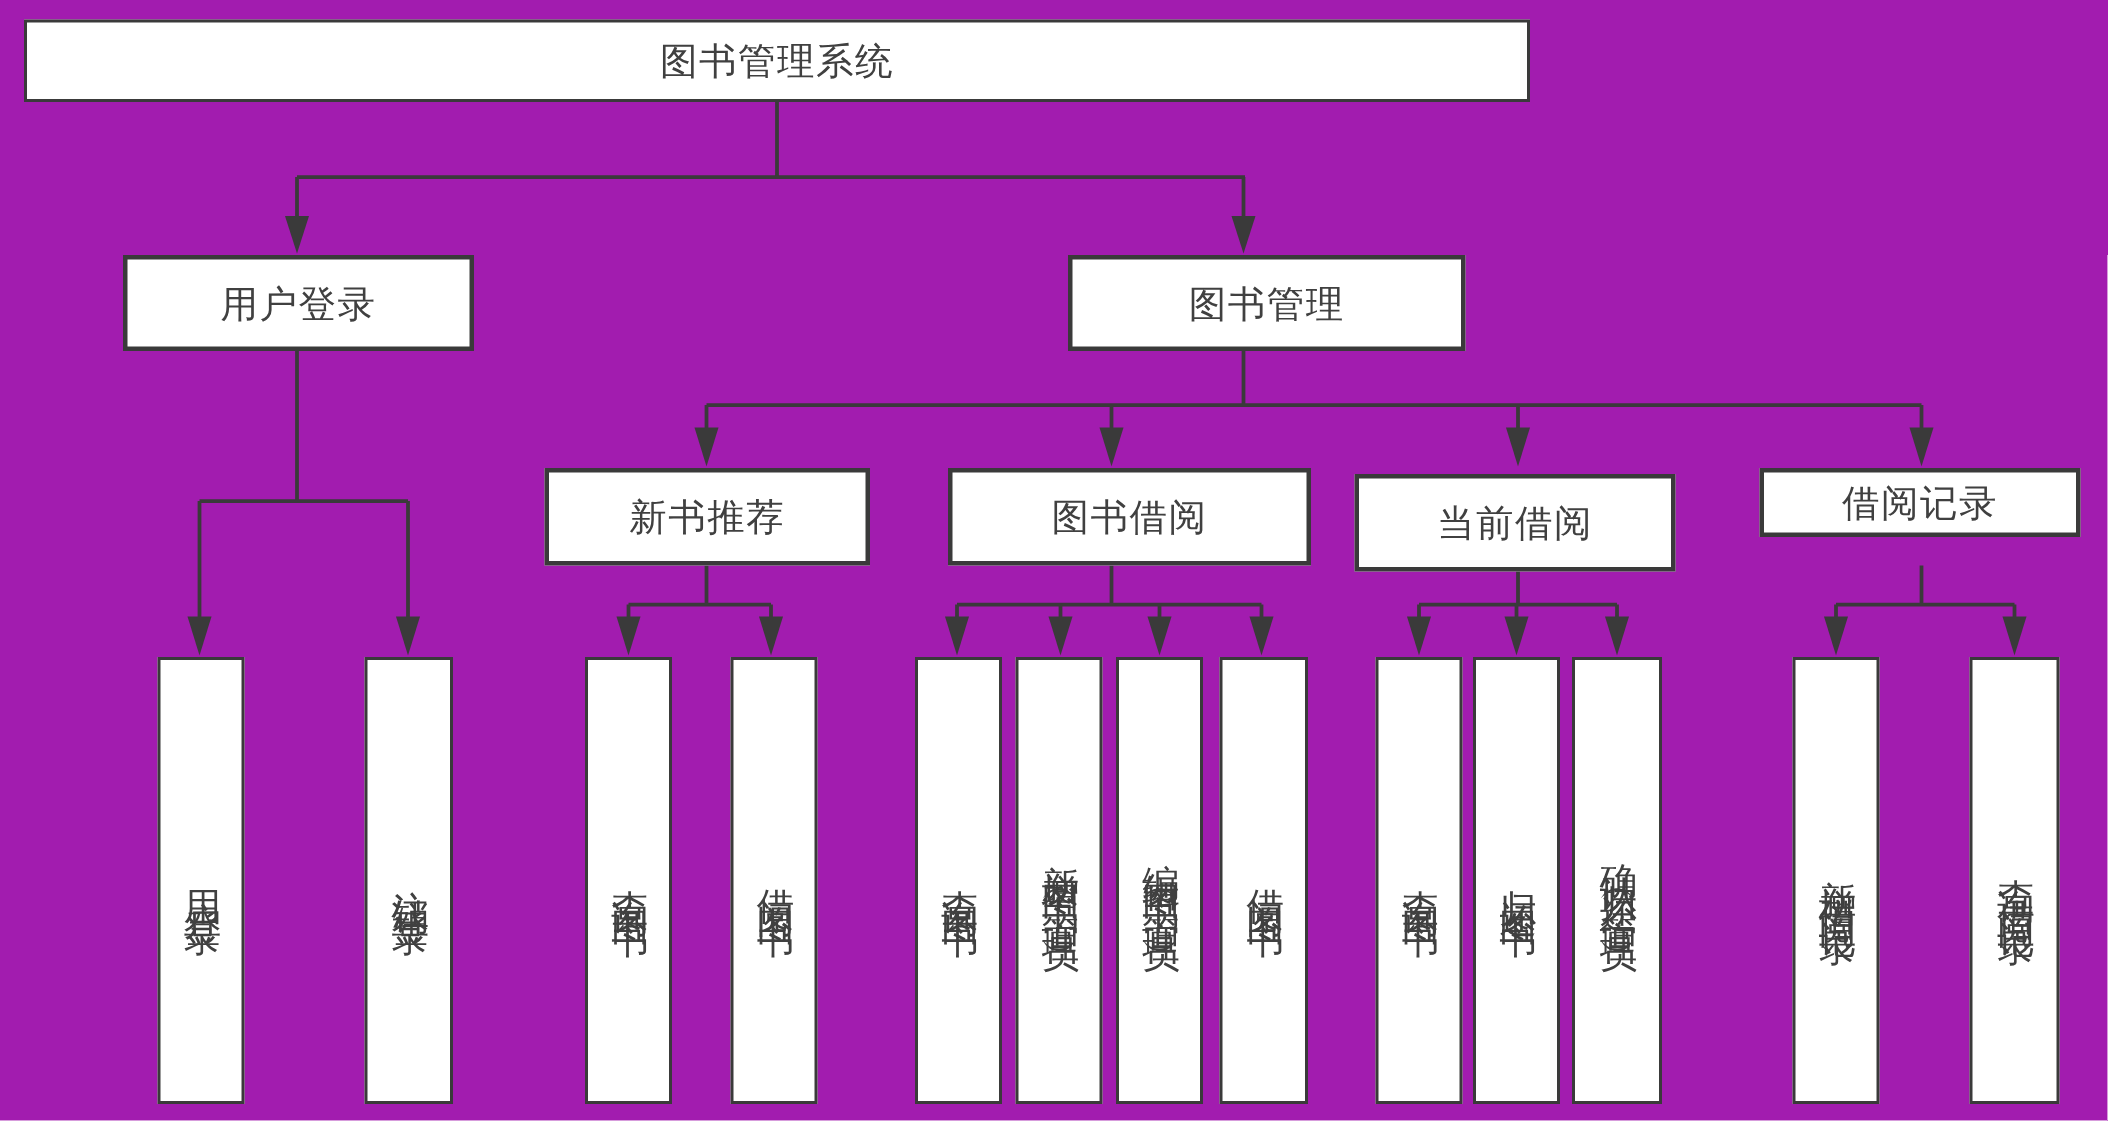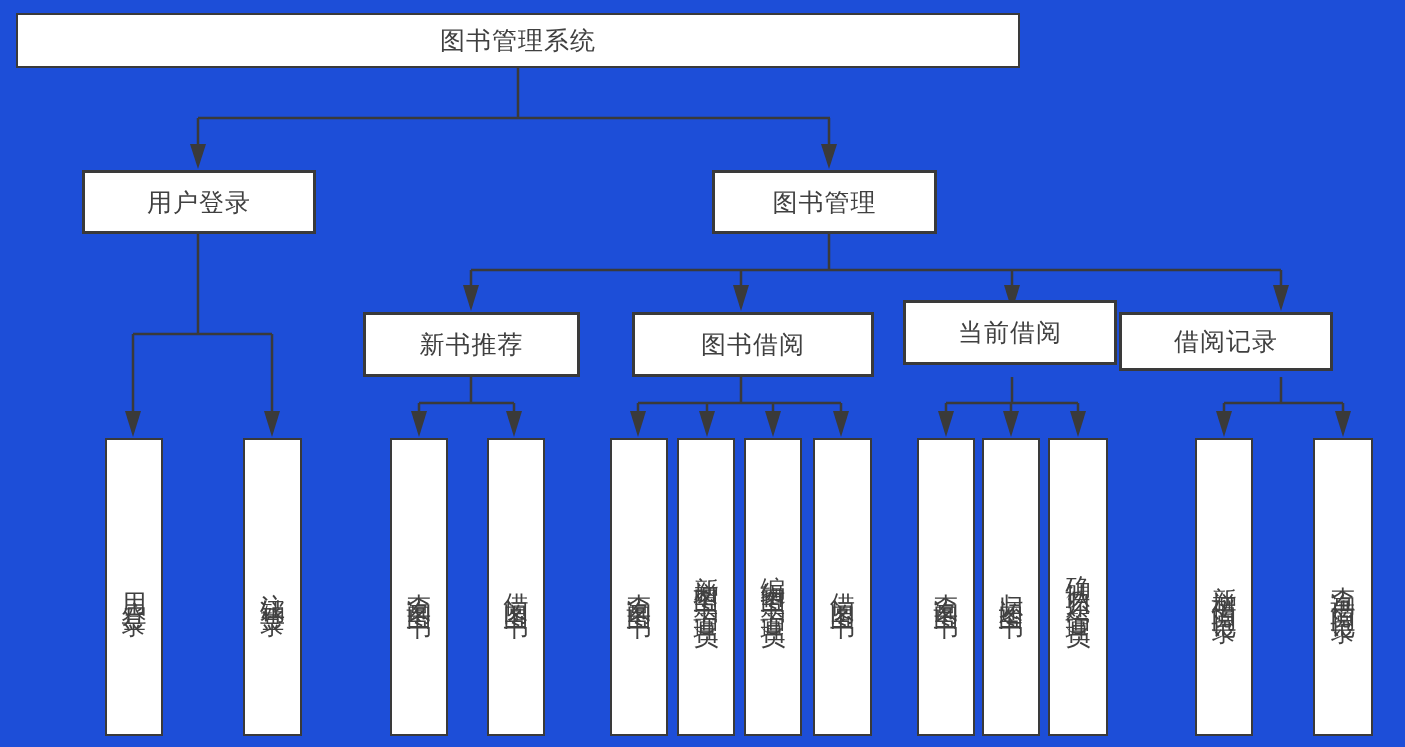--- a/index.html
+++ b/index.html
@@ -1,20 +1,20 @@
 <!DOCTYPE html>
 <html><head>
 <meta charset="utf-8">
 <style>
   html, body { margin: 0; padding: 0; background: #ffffff; }
   .canvas {
     position: relative;
     width: 1405px;
     height: 747px;
-    background: #1d4ed8;
+    background: #a21caf;
     overflow: hidden;
     font-family: "Liberation Sans", "DejaVu Sans", sans-serif;
   }
   .wires {
     position: absolute;
     left: 0; top: 0;
     width: 1405px; height: 747px;
   }
   .wire {
     fill: none;
@@ -95,34 +95,34 @@
     </g>
   </svg>
 
   <div class="box root" style="left:16px;top:13px;width:1004px;height:55px">
     <span>图书管理系统</span>
   </div>
 
   <div class="box" style="left:82px;top:170px;width:234px;height:64px">
     <span>用户登录</span>
   </div>
-  <div class="box" style="left:712px;top:170px;width:225px;height:64px">
+  <div class="box" style="left:712px;top:170px;width:265px;height:64px">
     <span>图书管理</span>
   </div>
 
   <div class="box" style="left:363px;top:312px;width:217px;height:65px">
     <span>新书推荐</span>
   </div>
   <div class="box" style="left:632px;top:312px;width:242px;height:65px">
     <span>图书借阅</span>
   </div>
-  <div class="box" style="left:903px;top:300px;width:214px;height:65px">
+  <div class="box" style="left:903px;top:316px;width:214px;height:65px">
     <span>当前借阅</span>
   </div>
-  <div class="box" style="left:1119px;top:312px;width:214px;height:59px">
+  <div class="box" style="left:1173px;top:312px;width:214px;height:46px">
     <span>借阅记录</span>
   </div>
 
   <div class="box leaf" style="left:105px;width:58px">
     <span class="vtext">用户登录</span>
   </div>
   <div class="box leaf" style="left:243px;width:59px">
     <span class="vtext">注销登录</span>
   </div>
 

